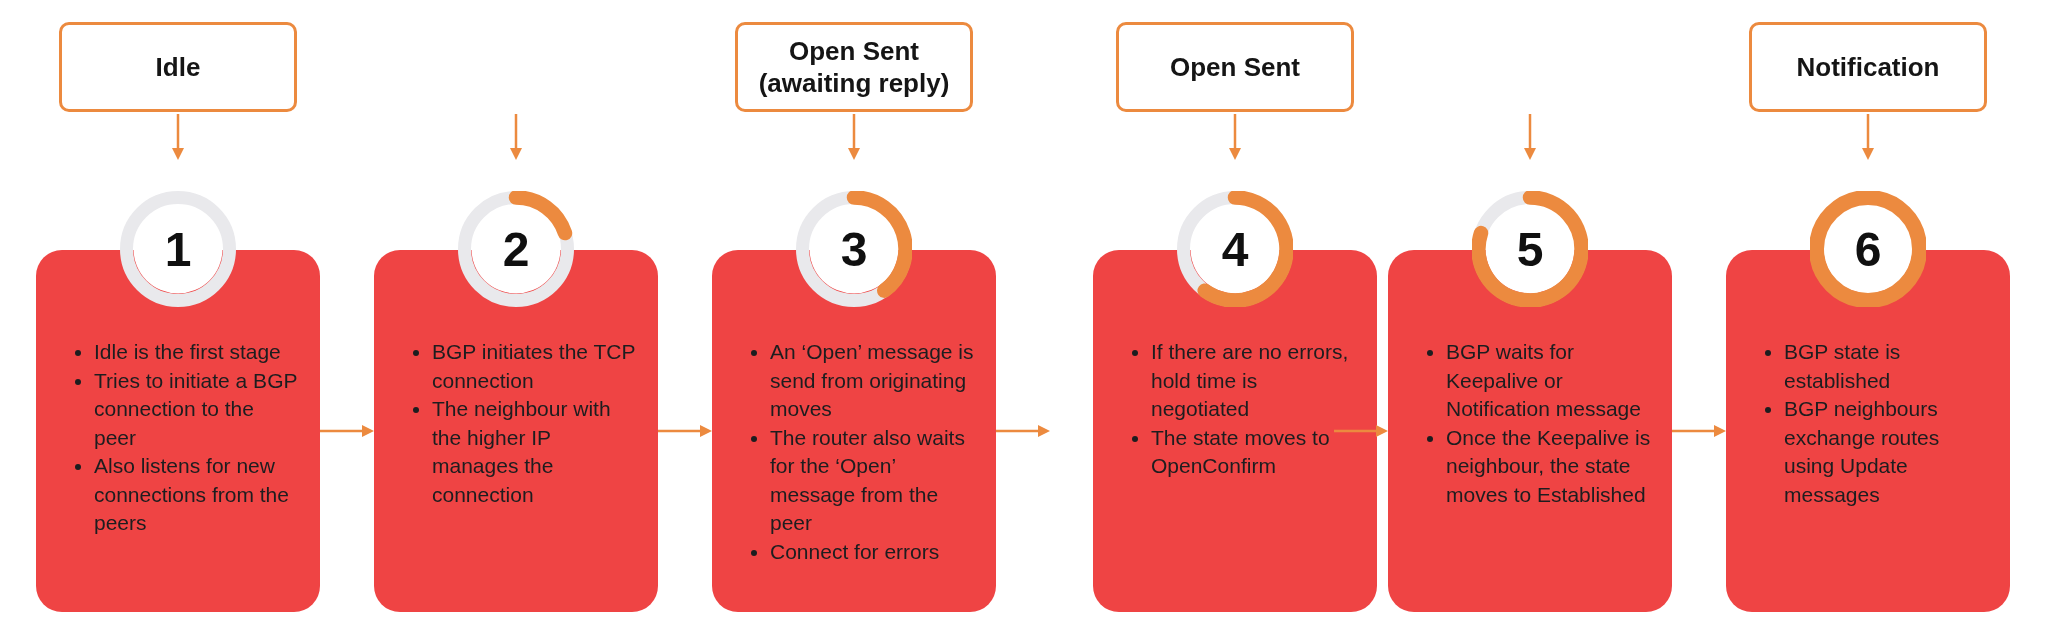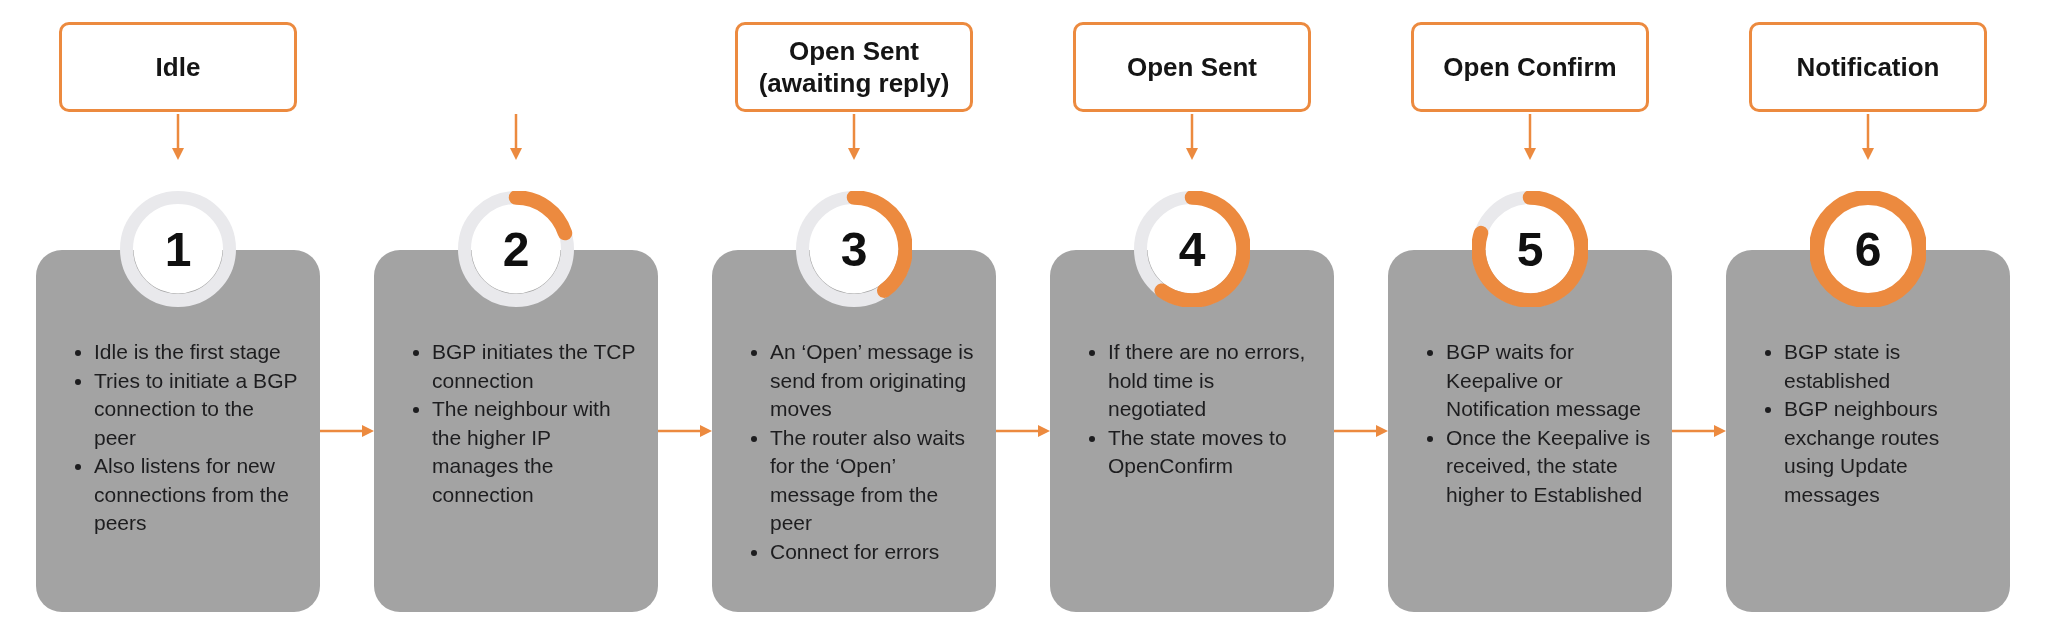--- a/index.html
+++ b/index.html
@@ -24,21 +24,21 @@
   .v-arrow{position:absolute;top:114px;left:134px;z-index:2;}
   .ring-wrap{position:absolute;top:191px;left:84px;width:116px;height:116px;z-index:2;}
   .ring{position:absolute;inset:0;}
   .num{
     position:absolute;inset:0;display:flex;align-items:center;justify-content:center;
     font-size:48px;font-weight:700;color:#101010;
   }
   .card{
     position:absolute;top:250px;left:0;width:284px;height:362px;
     box-sizing:border-box;
-    background:#a3a3a3;border-radius:26px;
+    background:#ef4444;border-radius:26px;
     padding:88px 16px 20px 0;
     z-index:1;
   }
   .card ul{
     margin:0;padding:0 4px 0 58px;
     list-style:disc outside;
   }
   .card li{
     font-size:21px;line-height:28.5px;color:#1d1d1f;margin:0;
   }
@@ -114,21 +114,21 @@
     </div>
     <div class="card">
       <ul>
         <li>An ‘Open’ message is send from originating moves</li>
         <li>The router also waits for the ‘Open’ message from the peer</li>
         <li>Connect for errors</li>
       </ul>
     </div>
   </div>
 
-  <div class="column" style="left:1050px">
+  <div class="column" style="left:1093px">
     <div class="hbox">
       <span>Open Sent</span>
     </div>
     <svg class="v-arrow" width="16" height="46" viewBox="0 0 16 46">
       <line x1="8" y1="0" x2="8" y2="35" stroke="#EC8A3F" stroke-width="2.5"></line>
       <polygon points="2,34 14,34 8,46" fill="#EC8A3F"></polygon>
     </svg>
     <div class="ring-wrap">
       <svg class="ring" width="116" height="116" viewBox="0 0 116 116">
           <circle cx="58" cy="58" r="44.5" fill="#ffffff"></circle>
@@ -140,39 +140,36 @@
     <div class="card">
       <ul>
         <li>If there are no errors, hold time is negotiated</li>
         <li>The state moves to OpenConfirm</li>
 
       </ul>
     </div>
   </div>
 
   <div class="column" style="left:1388px">
-    <div class="hbox">
-      <span>Open Confirm</span>
-    </div>
     <svg class="v-arrow" width="16" height="46" viewBox="0 0 16 46">
       <line x1="8" y1="0" x2="8" y2="35" stroke="#EC8A3F" stroke-width="2.5"></line>
       <polygon points="2,34 14,34 8,46" fill="#EC8A3F"></polygon>
     </svg>
     <div class="ring-wrap">
       <svg class="ring" width="116" height="116" viewBox="0 0 116 116">
           <circle cx="58" cy="58" r="44.5" fill="#ffffff"></circle>
           <circle cx="58" cy="58" r="51.5" fill="none" stroke="#E9E9EC" stroke-width="13"></circle>
           <path d="M 58 6.5 A 51.5 51.5 0 1 1 9.02 42.09" fill="none" stroke="#EC8A3F" stroke-width="14.5" stroke-linecap="round"></path>
         </svg>
       <span class="num">5</span>
     </div>
     <div class="card">
       <ul>
         <li>BGP waits for Keepalive or Notification message</li>
-        <li>Once the Keepalive is received, the state higher to Established</li>
+        <li>Once the Keepalive is neighbour, the state moves to Established</li>
 
       </ul>
     </div>
   </div>
 
   <div class="column" style="left:1726px">
     <div class="hbox">
       <span>Notification</span>
     </div>
     <svg class="v-arrow" width="16" height="46" viewBox="0 0 16 46">

